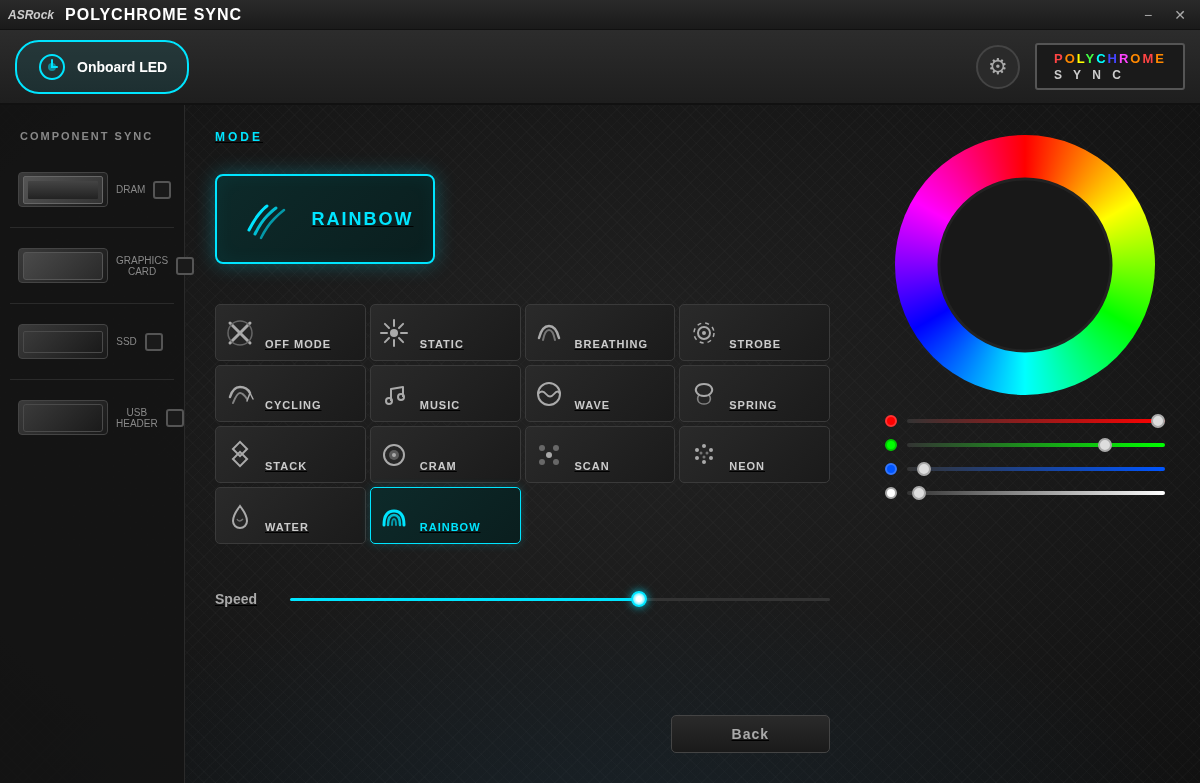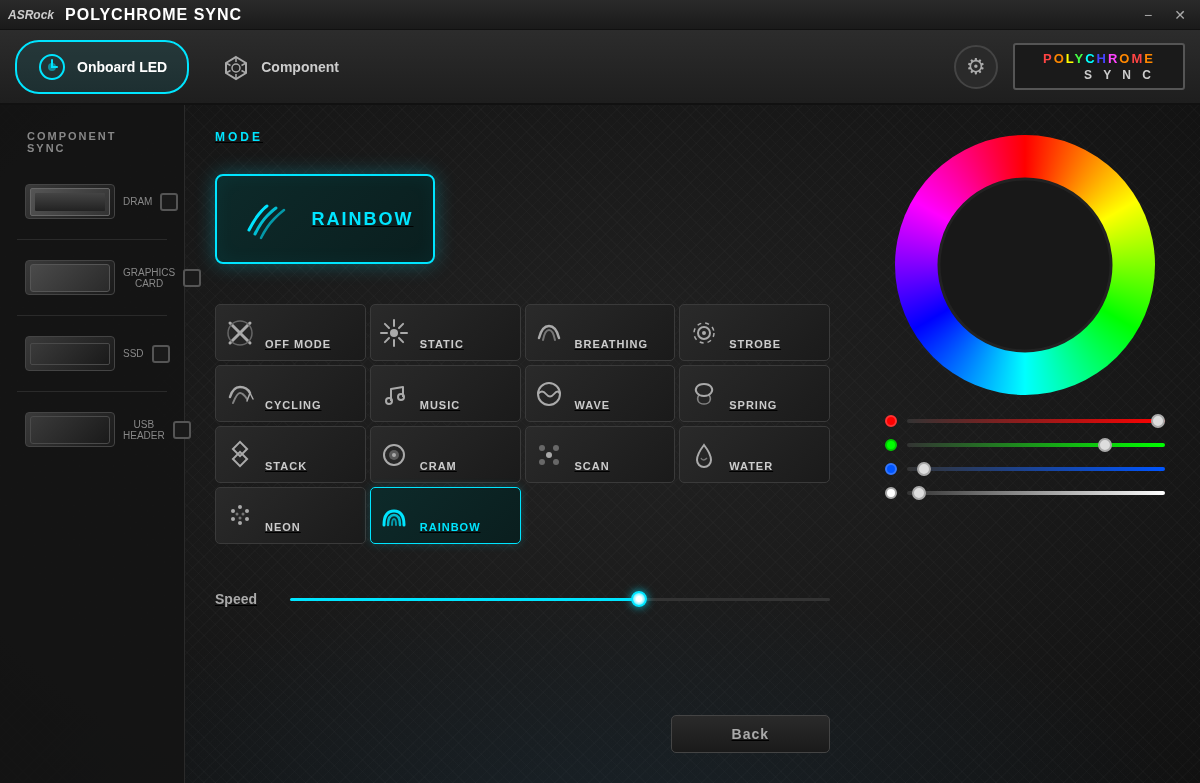--- a/index.html
+++ b/index.html
@@ -129,24 +129,23 @@
       border: 2px solid #444;
       display: flex;
       align-items: center;
       justify-content: center;
       cursor: pointer;
       color: #aaa;
       font-size: 22px;
     }
     .polychrome-logo {
       border: 2px solid #555;
-      padding: 6px 28px;
+      padding: 6px 17px;
       border-radius: 3px;
       background: #1a1a1a;
-      text-align: right;
     }
     .polychrome-logo .poly-text {
       font-size: 13px;
       font-weight: bold;
       letter-spacing: 2px;
     }
     .poly-p { color: #ff4444; }
     .poly-o { color: #ff8800; }
     .poly-l { color: #ffff00; }
     .poly-y { color: #44ff44; }
@@ -164,21 +163,21 @@
       height: calc(753px - 75px);
       position: relative;
       z-index: 5;
     }
 
     
     .sidebar {
       width: 185px;
       background: rgba(20,20,20,0.9);
       border-right: 1px solid #2a2a2a;
-      padding: 20px 17px;
+      padding: 20px 10px;
       display: flex;
       flex-direction: column;
       gap: 5px;
     }
     .sidebar-title {
       color: #888;
       font-size: 11px;
       font-weight: bold;
       letter-spacing: 2px;
       padding: 5px 10px 15px;
@@ -537,35 +536,20 @@
     <div class="tab active">
       <div class="tab-icon">
         <svg width="28" height="28" viewBox="0 0 28 28">
           <circle cx="14" cy="14" r="12" fill="none" stroke="#00e5ff" stroke-width="2"></circle>
           <path d="M14 7 L14 14 L19 14" stroke="#00e5ff" stroke-width="2" fill="none" stroke-linecap="round"></path>
           <circle cx="14" cy="14" r="4" fill="#00e5ff" opacity="0.5"></circle>
         </svg>
       </div>
       <span>Onboard LED</span>
     </div>
-    <div class="tab">
-      <div class="tab-icon">
-        <svg width="28" height="28" viewBox="0 0 28 28">
-          <polygon points="14,4 24,10 24,20 14,26 4,20 4,10" fill="none" stroke="#aaa" stroke-width="2"></polygon>
-          <circle cx="14" cy="15" r="4" fill="none" stroke="#aaa" stroke-width="1.5"></circle>
-          <line x1="14" y1="4" x2="14" y2="9" stroke="#aaa" stroke-width="1.5"></line>
-          <line x1="24" y1="10" x2="19.5" y2="12.5" stroke="#aaa" stroke-width="1.5"></line>
-          <line x1="24" y1="20" x2="19.5" y2="17.5" stroke="#aaa" stroke-width="1.5"></line>
-          <line x1="14" y1="26" x2="14" y2="21" stroke="#aaa" stroke-width="1.5"></line>
-          <line x1="4" y1="20" x2="8.5" y2="17.5" stroke="#aaa" stroke-width="1.5"></line>
-          <line x1="4" y1="10" x2="8.5" y2="12.5" stroke="#aaa" stroke-width="1.5"></line>
-        </svg>
-      </div>
-      <span>Component</span>
-    </div>
 
     <div class="tab-right">
       <div class="gear-btn">⚙</div>
       <div class="polychrome-logo">
         <div class="poly-text">
           <span class="poly-p">P</span><span class="poly-o">O</span><span class="poly-l">L</span><span class="poly-y">Y</span><span class="poly-c">C</span><span class="poly-h">H</span><span class="poly-r">R</span><span class="poly-o2">O</span><span class="poly-m">M</span><span class="poly-e">E</span>
         </div>
         <div class="sync-row">S Y N C</div>
       </div>
     </div>
@@ -754,44 +738,44 @@
               <circle cx="8" cy="22" r="3" fill="#aaa" opacity="0.5"></circle>
               <circle cx="22" cy="22" r="3" fill="#aaa" opacity="0.5"></circle>
             </svg>
           </div>
           <span>SCAN</span>
         </div>
 
         <div class="mode-btn">
           <div class="btn-icon">
             <svg width="30" height="30" viewBox="0 0 30 30">
-              <path d="M15 5 Q22 14 22 20 A7 7 0 0 1 8 20 Q8 14 15 5Z" fill="none" stroke="#aaa" stroke-width="2"></path>
-              <path d="M12 18 Q14 22 18 18" fill="none" stroke="#aaa" stroke-width="1.5" opacity="0.6"></path>
-            </svg>
-          </div>
-          <span>WATER</span>
-        </div>
-
-        <div class="mode-btn">
-          <div class="btn-icon">
-            <svg width="30" height="30" viewBox="0 0 30 30">
               <circle cx="8" cy="10" r="2" fill="#aaa"></circle>
               <circle cx="15" cy="6" r="2" fill="#aaa"></circle>
               <circle cx="22" cy="10" r="2" fill="#aaa"></circle>
               <circle cx="22" cy="18" r="2" fill="#aaa"></circle>
               <circle cx="15" cy="22" r="2" fill="#aaa"></circle>
               <circle cx="8" cy="18" r="2" fill="#aaa"></circle>
               <circle cx="12" cy="13" r="1.5" fill="#aaa" opacity="0.6"></circle>
               <circle cx="18" cy="13" r="1.5" fill="#aaa" opacity="0.6"></circle>
               <circle cx="15" cy="17" r="1.5" fill="#aaa" opacity="0.6"></circle>
             </svg>
           </div>
           <span>NEON</span>
         </div>
 
+        <div class="mode-btn">
+          <div class="btn-icon">
+            <svg width="30" height="30" viewBox="0 0 30 30">
+              <path d="M15 5 Q22 14 22 20 A7 7 0 0 1 8 20 Q8 14 15 5Z" fill="none" stroke="#aaa" stroke-width="2"></path>
+              <path d="M12 18 Q14 22 18 18" fill="none" stroke="#aaa" stroke-width="1.5" opacity="0.6"></path>
+            </svg>
+          </div>
+          <span>WATER</span>
+        </div>
+
         <div class="mode-btn active">
           <div class="btn-icon">
             <svg width="30" height="30" viewBox="0 0 30 30">
               <path d="M5 24 Q5 10 15 10 Q25 10 25 24" stroke="#00e5ff" stroke-width="3" fill="none" stroke-linecap="round"></path>
               <path d="M9 24 Q9 14 15 14 Q21 14 21 24" stroke="#00e5ff" stroke-width="2.5" fill="none" stroke-linecap="round" opacity="0.8"></path>
               <path d="M13 24 Q13 18 15 18 Q17 18 17 24" stroke="#00e5ff" stroke-width="2" fill="none" stroke-linecap="round" opacity="0.6"></path>
             </svg>
           </div>
           <span>RAINBOW</span>
         </div>

